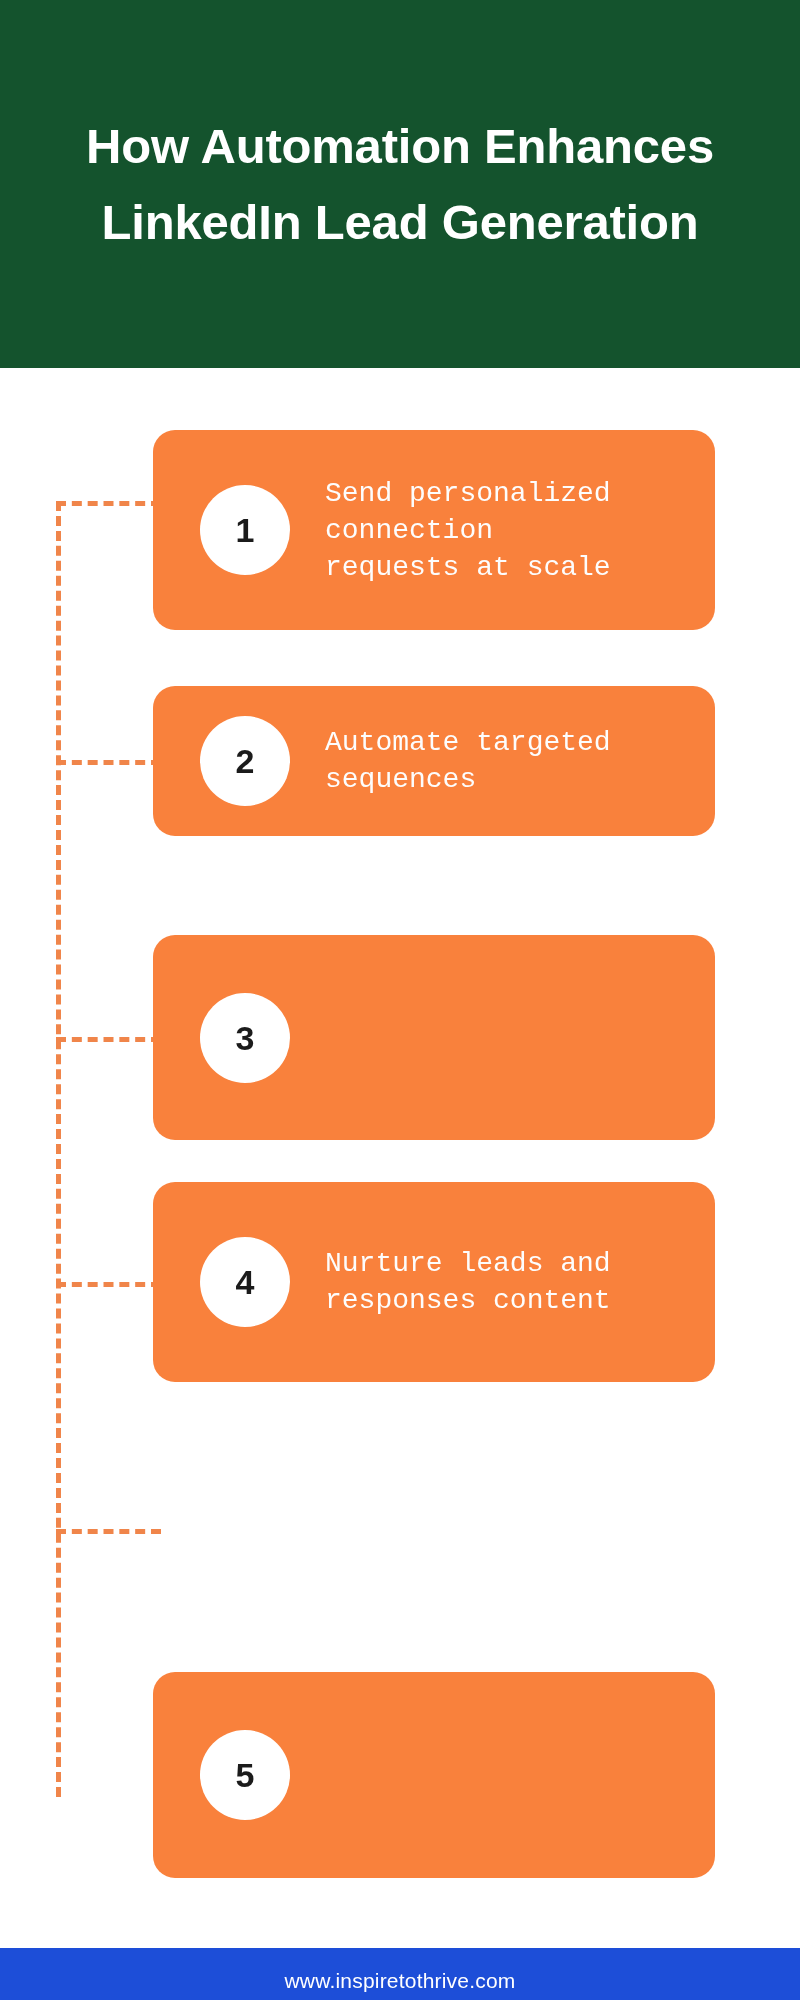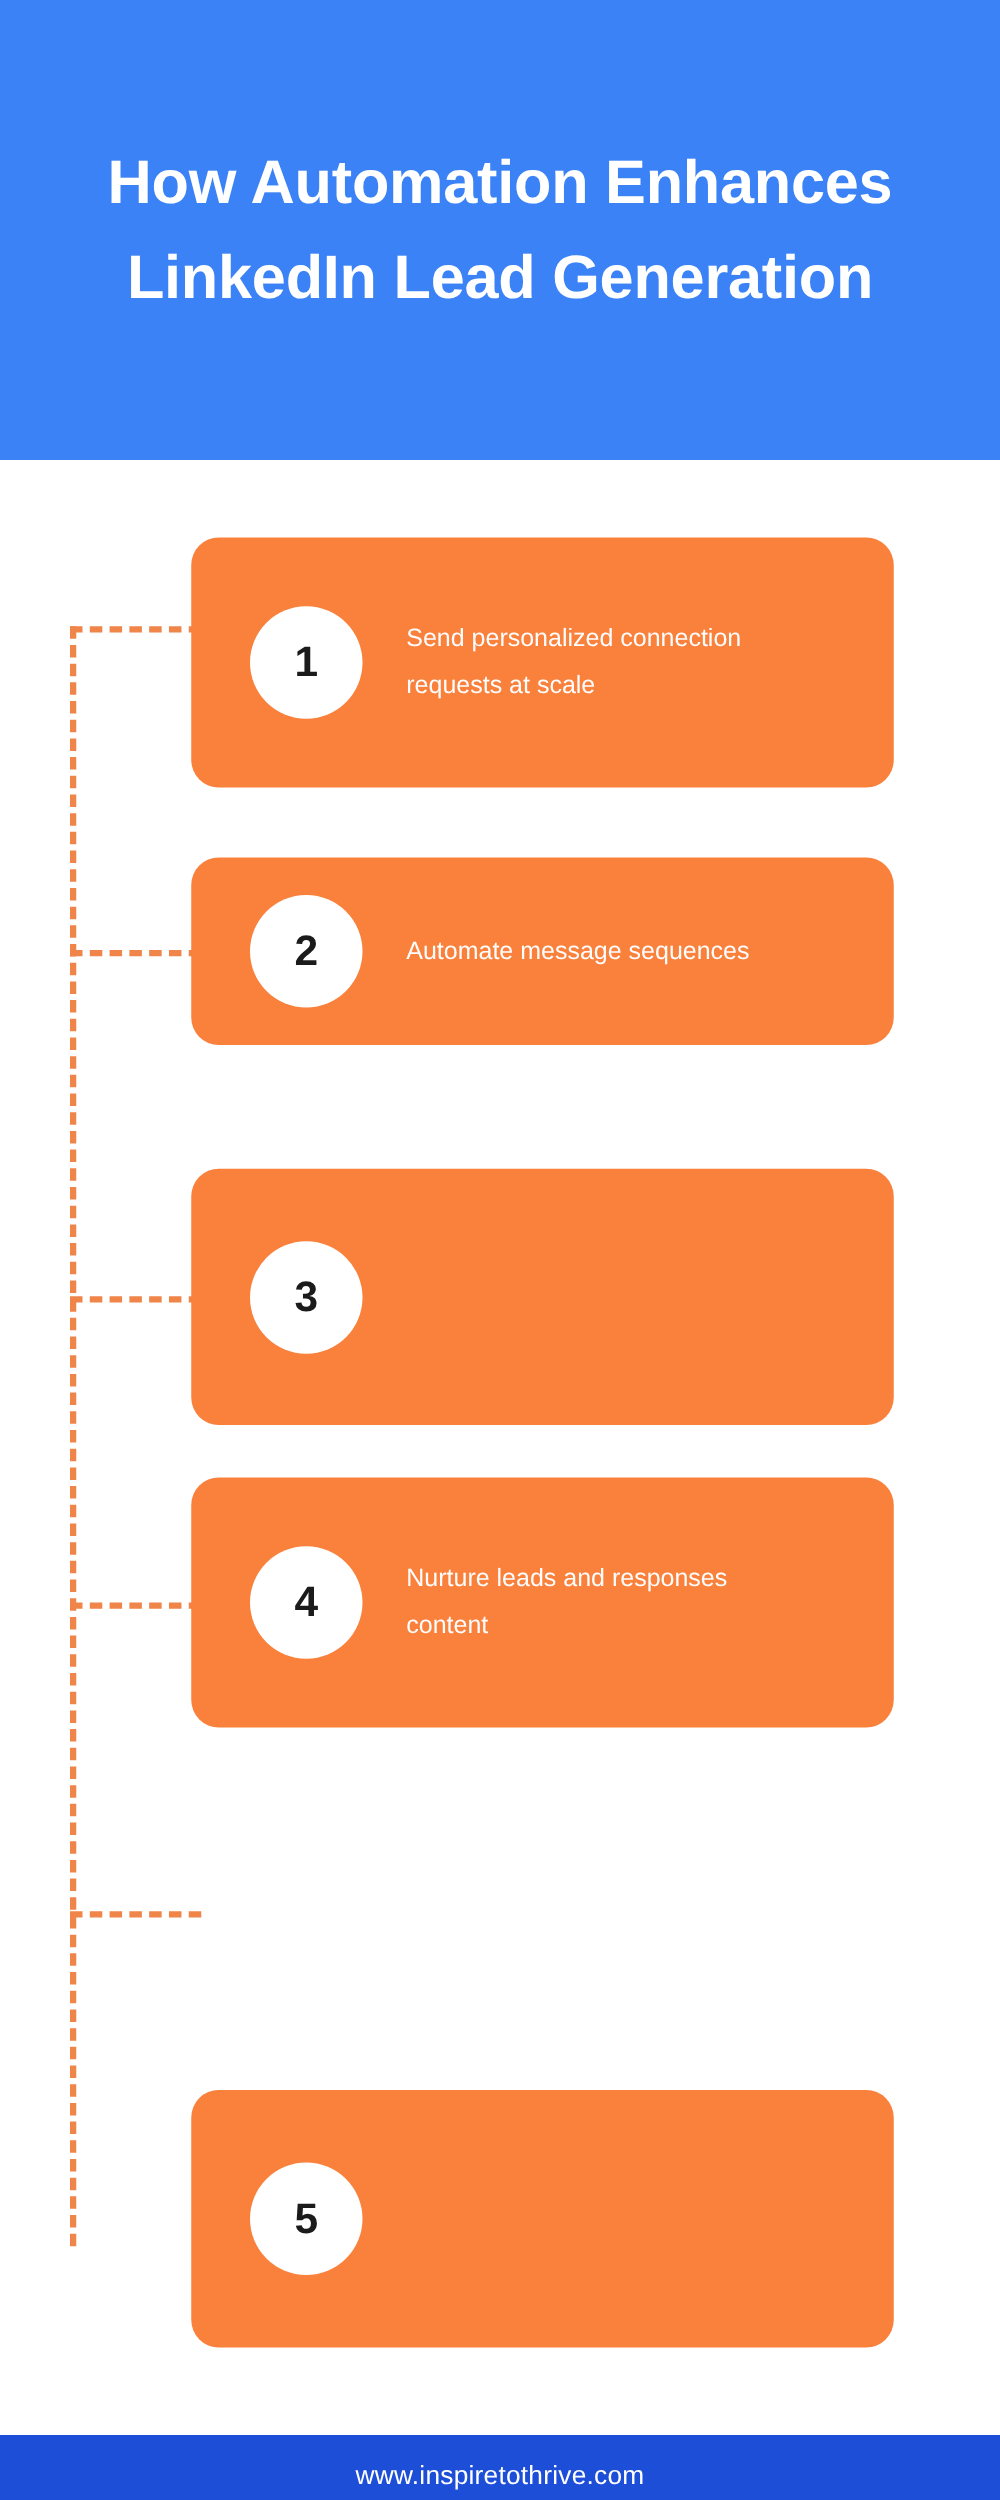--- a/index.html
+++ b/index.html
@@ -19,21 +19,21 @@
     overflow: hidden;
   }
 
   
   #header-band {
     position: absolute;
     left: 0;
     top: 0;
     width: 800px;
     height: 368px;
-    background: #3b82f6;
+    background: #14532d;
     display: flex;
     align-items: center;
     justify-content: center;
   }
   #header-title {
     width: 700px;
     margin: 0;
     padding: 0 10px;
     text-align: center;
     color: #ffffff;
@@ -93,23 +93,23 @@
     justify-content: center;
     color: #1b1b1b;
     font-family: "Liberation Sans", sans-serif;
     font-weight: bold;
     font-size: 34px;
     line-height: 1;
   }
   .step-text {
     margin-left: 35px;
     color: #fdfdfd;
-    font-family: Liberation Sans, sans-serif;
+    font-family: Liberation Mono, monospace;
     font-weight: normal;
-    font-size: 20px;
+    font-size: 28px;
     line-height: 37px;
     max-width: 300px;
   }
 
   
   #footer-band {
     position: absolute;
     left: 0;
     top: 1948px;
     width: 800px;
@@ -146,21 +146,21 @@
     <div class="connector-branch" style="top:914px;"></div>
     <div class="connector-branch" style="top:1161px;"></div>
 
     <div class="step-card" style="top:62px;height:200px;">
       <div class="step-badge">1</div>
       <div class="step-text">Send personalized connection requests at scale</div>
     </div>
 
     <div class="step-card" style="top:318px;height:150px;">
       <div class="step-badge">2</div>
-      <div class="step-text">Automate message sequences</div>
+      <div class="step-text">Automate targeted sequences</div>
     </div>
 
     <div class="step-card" style="top:567px;height:205px;">
       <div class="step-badge">3</div>
     </div>
 
     <div class="step-card" style="top:814px;height:200px;">
       <div class="step-badge">4</div>
       <div class="step-text">Nurture leads and responses content</div>
     </div>

